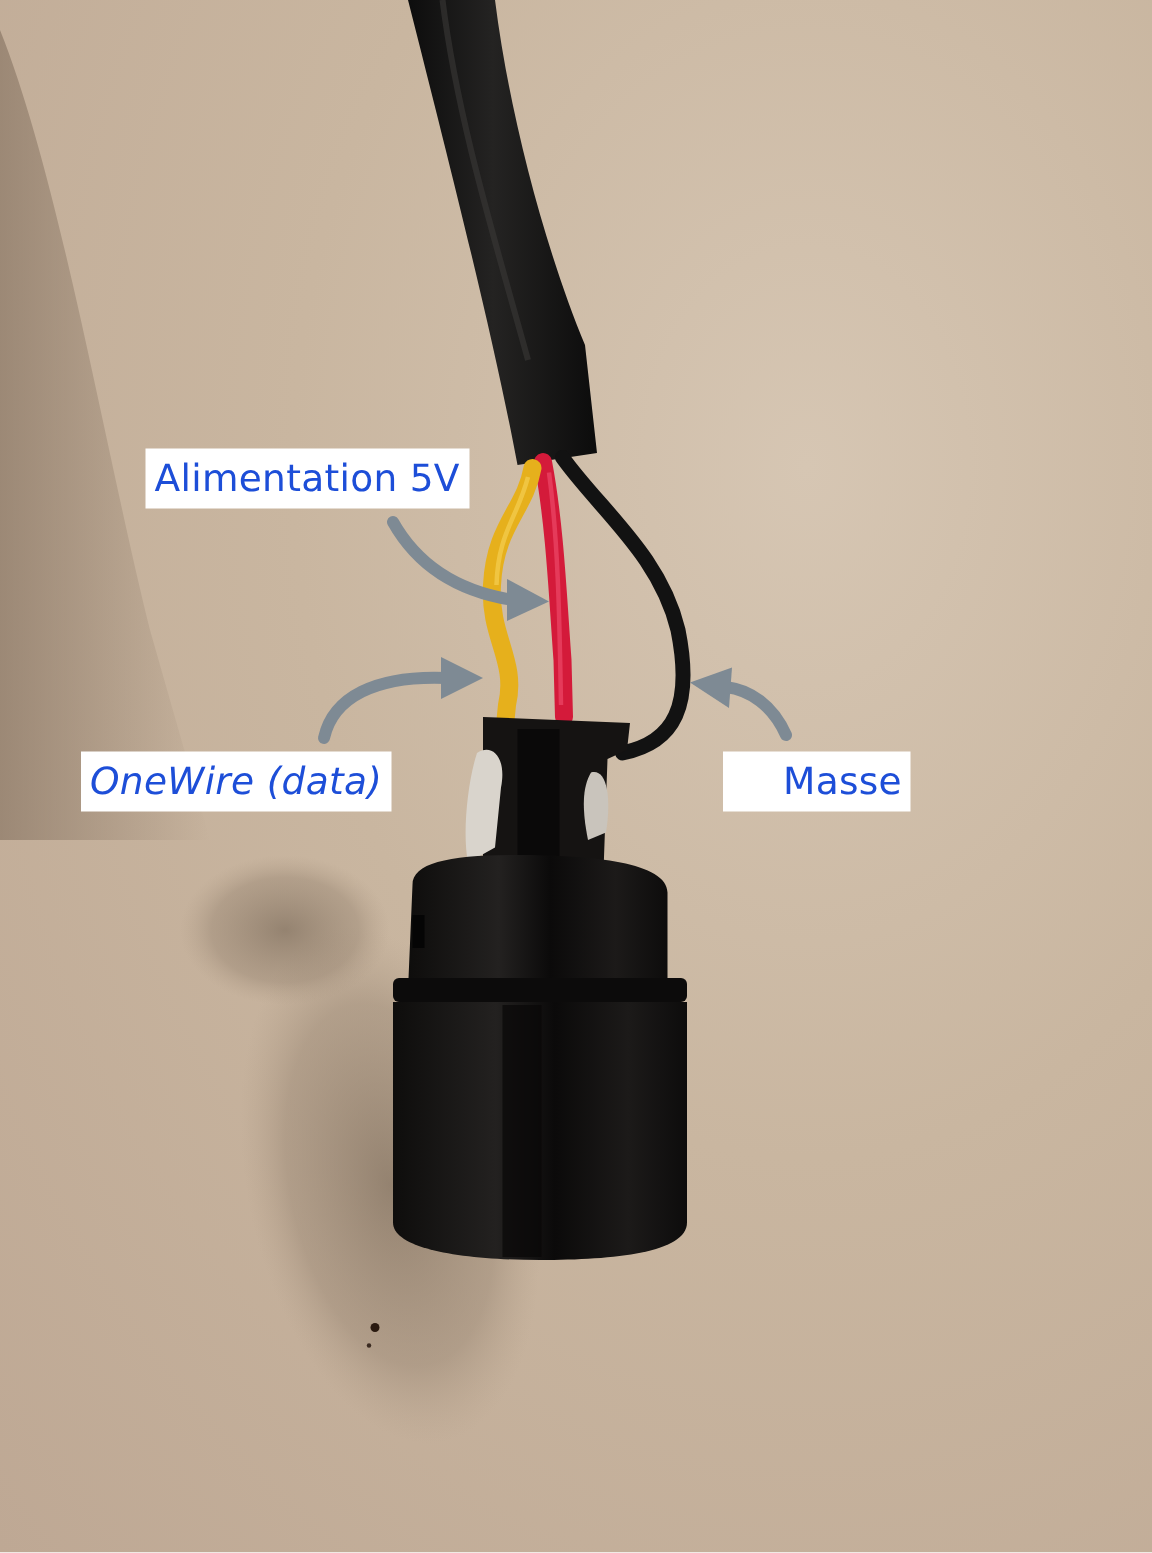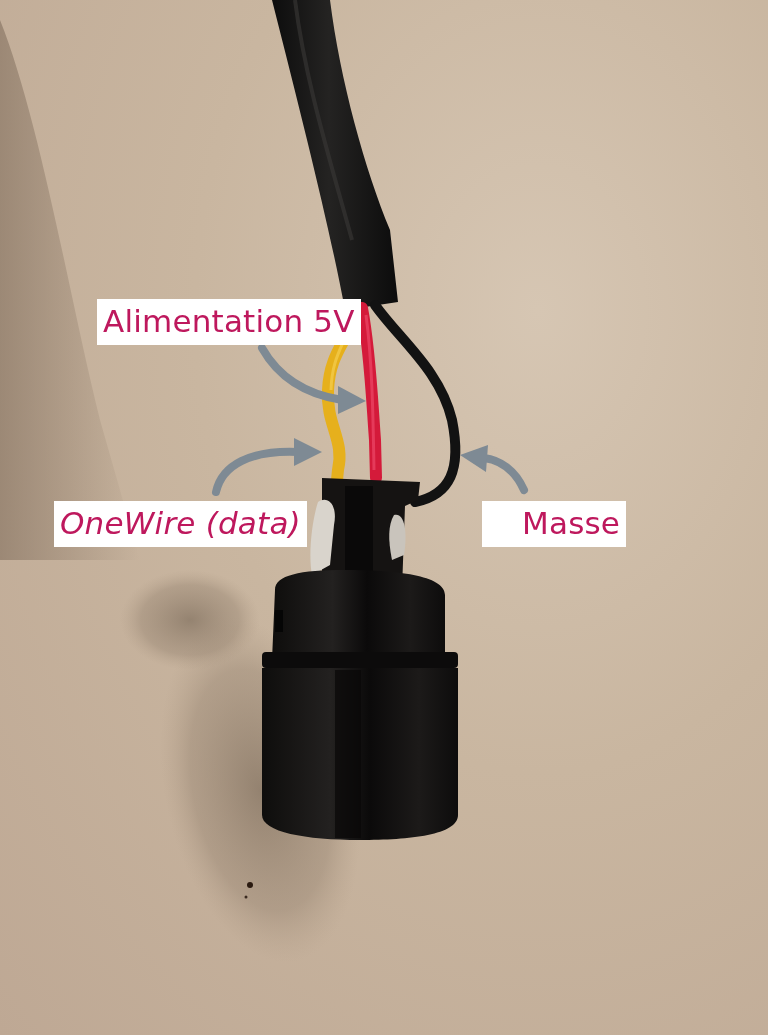--- a/index.html
+++ b/index.html
@@ -3,22 +3,22 @@
   <meta charset="utf-8">
   <style>
     html, body { margin: 0; padding: 0; }
     body { width: 768px; height: 1035px; overflow: hidden; }
     .scene {
       position: relative; width: 768px; height: 1035px; overflow: hidden;
       background: radial-gradient(ellipse at 70% 30%, #d6c6b3 0%, #c9b6a0 45%, #bea894 100%);
     }
     .scene svg.photo { position: absolute; left: 0; top: 0; }
     .label {
-      position: absolute; background: #ffffff; color: #be185d;
-      font-family: "DejaVu Sans", sans-serif; font-size: 31px; line-height: 1;
+      position: absolute; background: #ffffff; color: #1d4ed8;
+      font-family: "DejaVu Sans", sans-serif; font-size: 25px; line-height: 1;
       padding: 7px 6px 8px 6px; white-space: nowrap; letter-spacing: 0.2px;
     }
     #label-power { left: 97px; top: 299px; }
     #label-data  { left: 54px; top: 501px; font-style: italic; }
     #label-gnd   { left: 482px; top: 501px; padding-left: 40px; }
   </style>
 </head>
 <body>
 
 <div class="scene">

